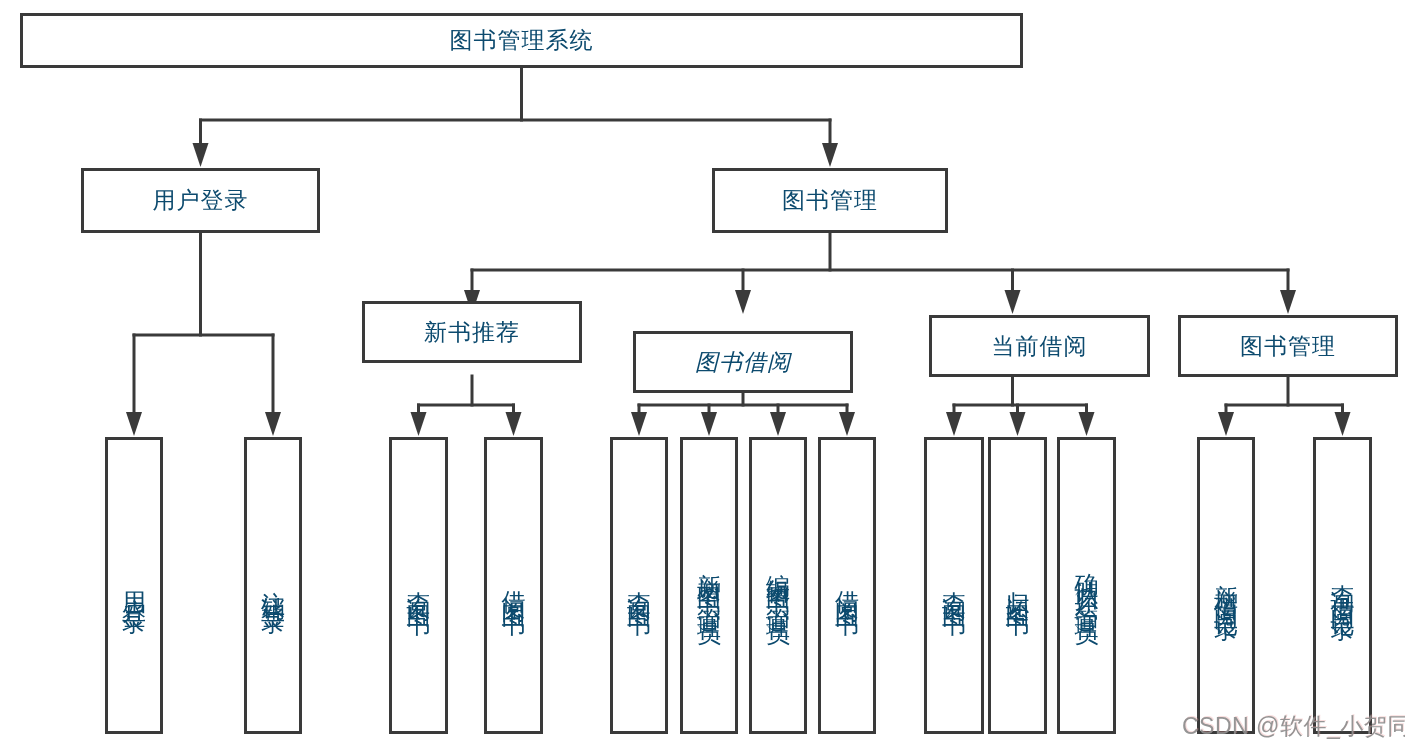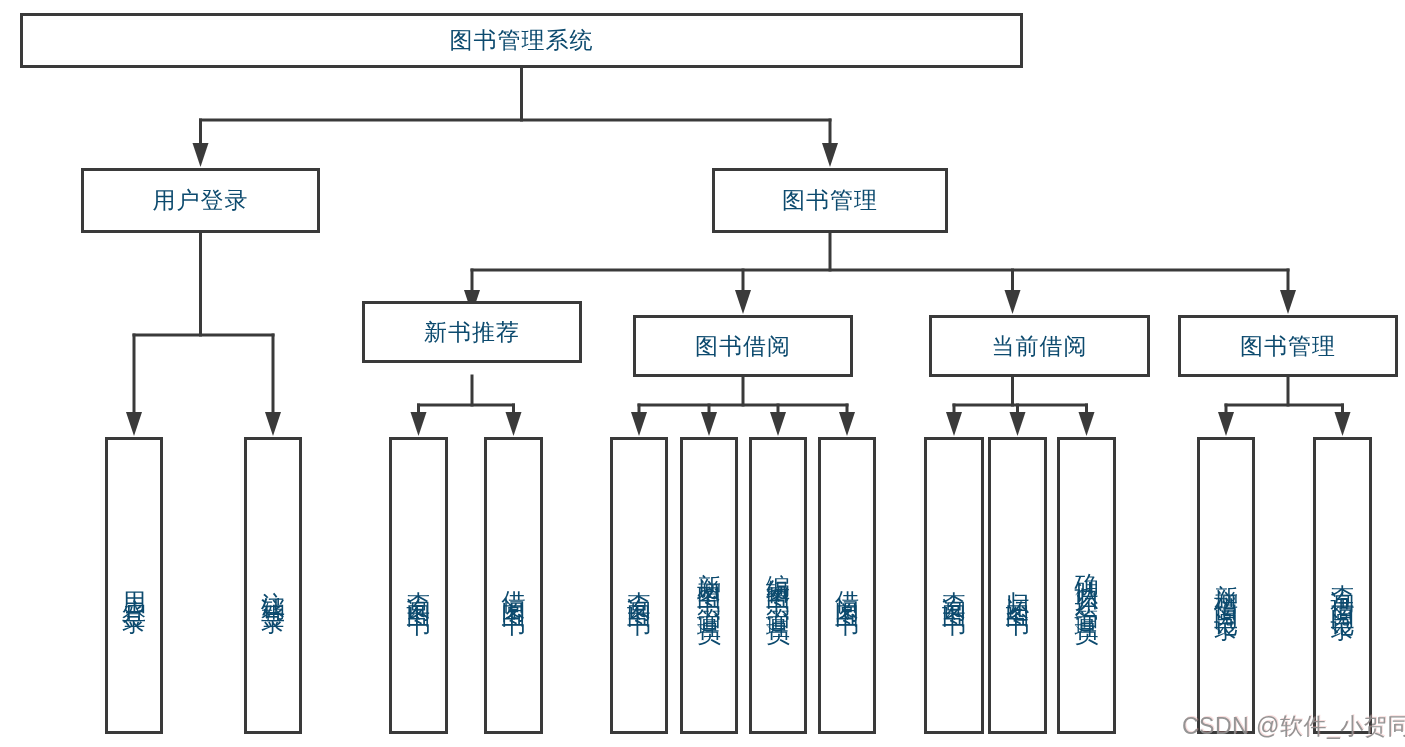--- a/index.html
+++ b/index.html
@@ -118,21 +118,21 @@
       </div>
       <div class="node" style="left: 81px; top: 168px; width: 239px; height: 65px;">
         <span class="lbl">用户登录</span>
       </div>
       <div class="node" style="left: 712px; top: 168px; width: 236px; height: 65px;">
         <span class="lbl">图书管理</span>
       </div>
       <div class="node" style="left: 362px; top: 301px; width: 220px; height: 62px;">
         <span class="lbl">新书推荐</span>
       </div>
-      <div class="node" style="left: 633px; top: 315px; width: 220px; height: 62px;">
+      <div class="node" style="left: 633px; top: 331px; width: 220px; height: 62px; font-style: italic;">
         <span class="lbl">图书借阅</span>
       </div>
       <div class="node" style="left: 902px; top: 315px; width: 221px; height: 62px; margin-left: 27px;">
         <span class="lbl">当前借阅</span>
       </div>
       <div class="node" style="left: 1178px; top: 315px; width: 220px; height: 62px;">
         <span class="lbl">图书管理</span>
       </div>
       <div class="node vert" style="left: 105px; top: 437px; width: 58px; height: 297px;">
         <span class="lbl">用户登录</span>

